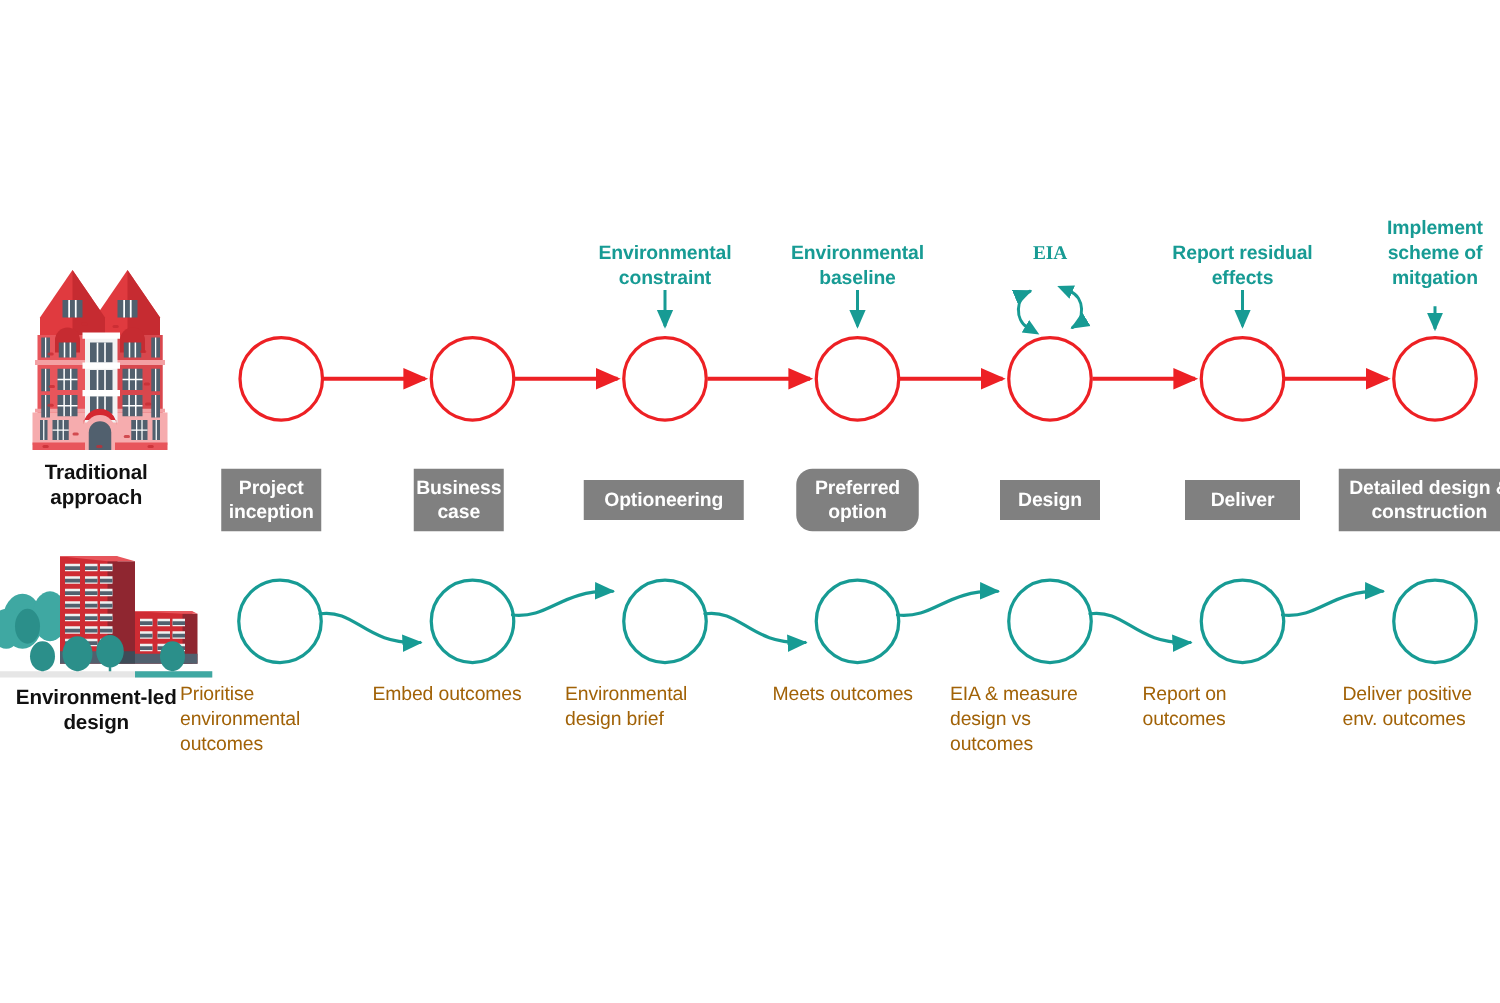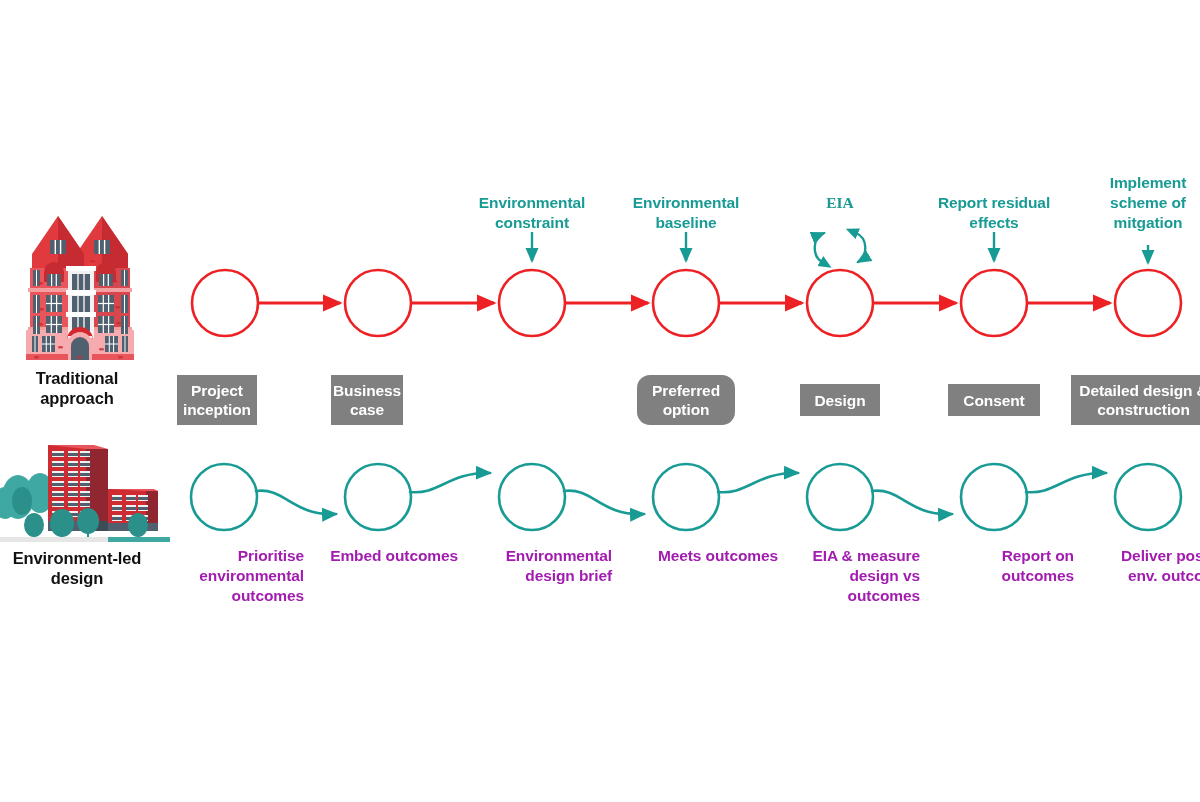--- a/index.html
+++ b/index.html
@@ -51,23 +51,23 @@
     white-space:pre-line;
     letter-spacing:-0.1px;
     box-sizing:border-box;
     padding:0 8px;
   }
 
   
   .bot-label{
     position:absolute;
     width:160px;
-    text-align:right;
-    color:#a21caf;
-    font-weight:bold;
+    text-align:left;
+    color:#a16207;
+    font-weight:normal;
     font-size:15.5px;
     line-height:20px;
     letter-spacing:-0.1px;
     white-space:pre-line;
   }
 
   .illus{position:absolute;}
 </style>
 </head>
 <body>
@@ -400,27 +400,28 @@
   <div class="top-label" style="left:1073px;top:173px;">Implement
 scheme of
 mitgation</div>
 
   <div class="grey-box" style="left:177px;top:375px;width:80px;height:50px;">Project
 inception</div>
 
   <div class="grey-box" style="left:331px;top:375px;width:72px;height:50px;">Business
 case</div>
 
+  <div class="grey-box" style="left:467px;top:384px;width:128px;height:32px;">Optioneering</div>
 
   <div class="grey-box" style="left:637px;top:375px;width:98px;height:50px;border-radius:13px;">Preferred
 option</div>
 
   <div class="grey-box" style="left:800px;top:384px;width:80px;height:32px;">Design</div>
 
-  <div class="grey-box" style="left:948px;top:384px;width:92px;height:32px;">Consent</div>
+  <div class="grey-box" style="left:948px;top:384px;width:92px;height:32px;">Deliver</div>
 
   <div class="grey-box" style="left:1071px;top:375px;width:145px;height:50px;">Detailed design &amp;
 construction</div>
 
   <div class="bot-label" style="left:144px;top:546px;">Prioritise
 environmental
 outcomes</div>
   <div class="bot-label" style="left:298px;top:546px;">Embed outcomes</div>
   <div class="bot-label" style="left:452px;top:546px;">Environmental
 design brief</div>

